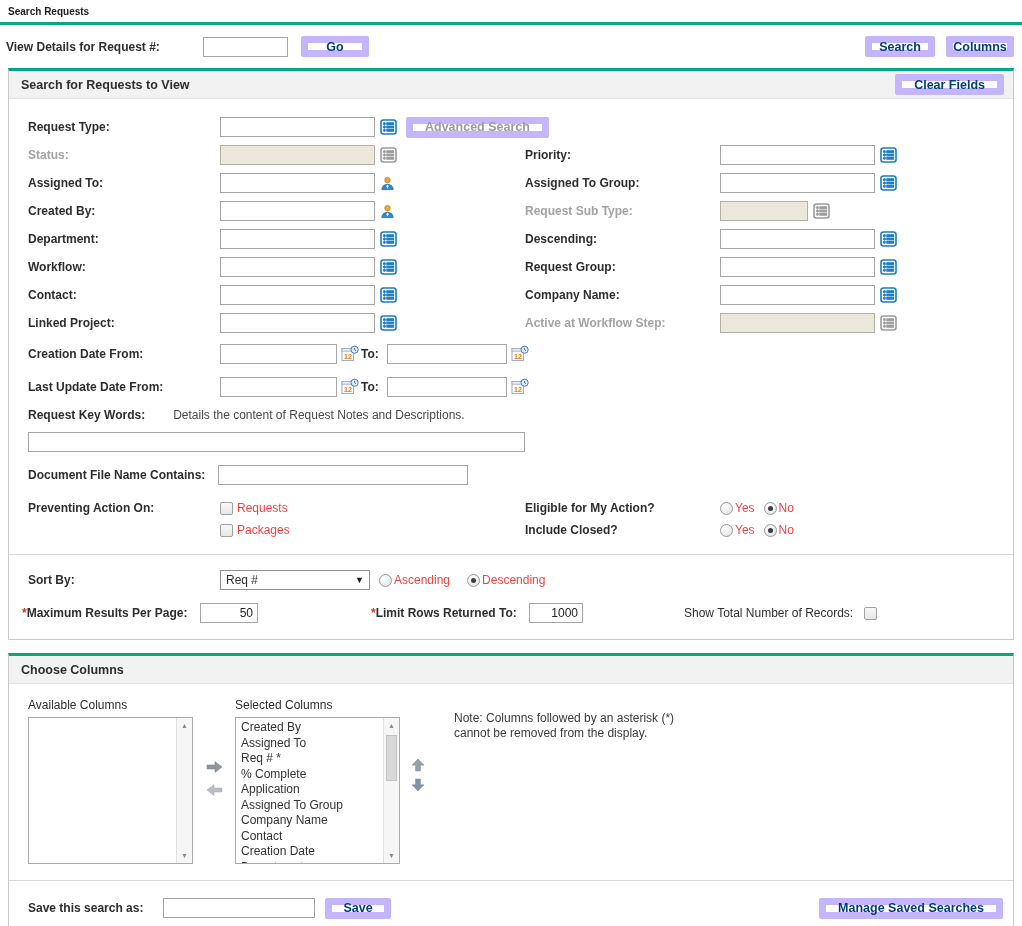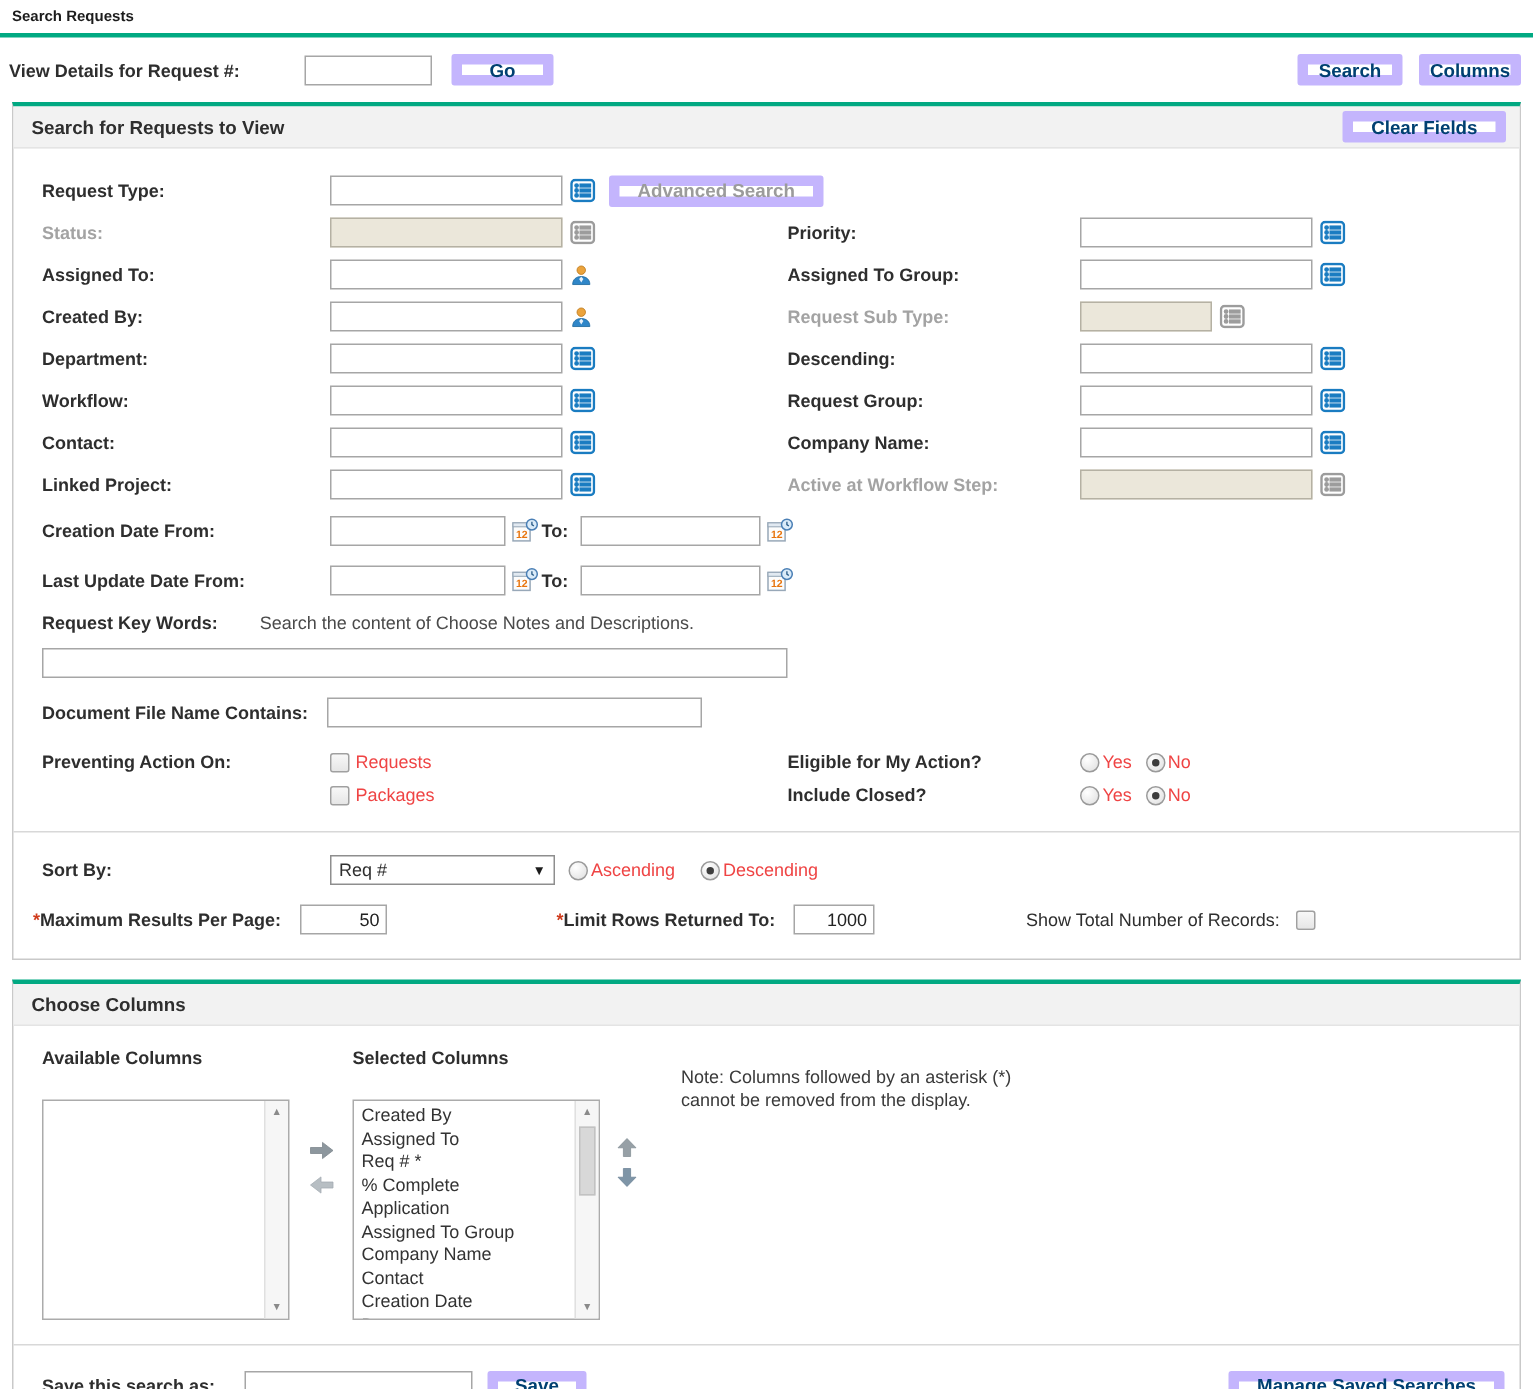--- a/index.html
+++ b/index.html
@@ -70,21 +70,21 @@
   .select { width:150px; height:20px; border:1px solid #8e8e8e; background:#fff;
     display:flex; align-items:center; padding:0 5px; cursor:pointer; }
   .select .val { flex:1; }
   .sel-arr { font-size:9px; color:#1c1c1c; }
 
   .req { color:#cf3a1b; font-weight:bold; }
 
   
   .cols-wrap { display:flex; align-items:flex-start; }
   .col-group { width:165px; }
-  .col-label { font-weight:bold; margin-bottom:21px; }
+  .col-label { font-weight:normal; margin-bottom:5px; }
   .listbox { position:relative; width:165px; height:147px; border:1px solid #ababab; background:#fff; overflow:hidden; }
   .lb-items { position:absolute; left:0; top:1px; right:17px; }
   .lb-item { font-size:12px; color:#333; padding:1px 0 1px 5px; height:15.5px; white-space:nowrap; cursor:default; }
   .sb { position:absolute; right:0; top:0; bottom:0; width:16px; background:#f6f6f6; border-left:1px solid #e0e0e0; }
   .sb-arr { height:15px; display:flex; align-items:center; justify-content:center; font-size:7px; color:#8a8a8a; cursor:pointer; }
   .sb-arr.down { position:absolute; bottom:0; left:0; right:0; }
   .sb-thumb { position:absolute; left:2px; right:2px; top:17px; height:46px; background:#d8d8d8; border:1px solid #c2c2c2; cursor:pointer; }
   .xfer-col { width:42px; display:flex; flex-direction:column; align-items:center; gap:9px; padding-top:62px; }
   .updown-col { width:36px; display:flex; flex-direction:column; align-items:center; gap:6px; padding-top:60px; }
   .arrow-btn { background:none; border:none; padding:0; cursor:pointer; line-height:0; }
@@ -341,21 +341,21 @@
             <rect x="1" y="3.6" width="11.4" height="2.6" fill="#e1e9f1" stroke="#98A8B8" stroke-width="0.7"></rect>
             <text x="3" y="13.6" font-size="7" font-weight="bold" fill="#E8750E" font-family="sans-serif">12</text>
             <circle cx="13.6" cy="4.7" r="3.6" fill="#DAEBF9" stroke="#4A7FB5"></circle>
             <path d="M13.6 2.8 v1.9 l1.3 1" stroke="#2c5e8a" stroke-width="0.9" fill="none"></path>
           </svg>
       </button>
     </div>
 
     <div class="hintrow">
       <span style="font-weight:bold">Request Key Words:</span>
-      <span class="hint">Search the content of Choose Notes and Descriptions.</span>
+      <span class="hint">Details the content of Request Notes and Descriptions.</span>
     </div>
     <input class="text kwinput" value="" style="">
 
     <div class="row" style="margin-top:9px">
       <span class="lcol" style="width:190px">Document File Name Contains:</span>
       <input class="text" style="width: 250px;" value="">
     </div>
 
     <div class="row" style="height:22px;margin-top:8px">
       <span class="lcol">Preventing Action On:</span>

